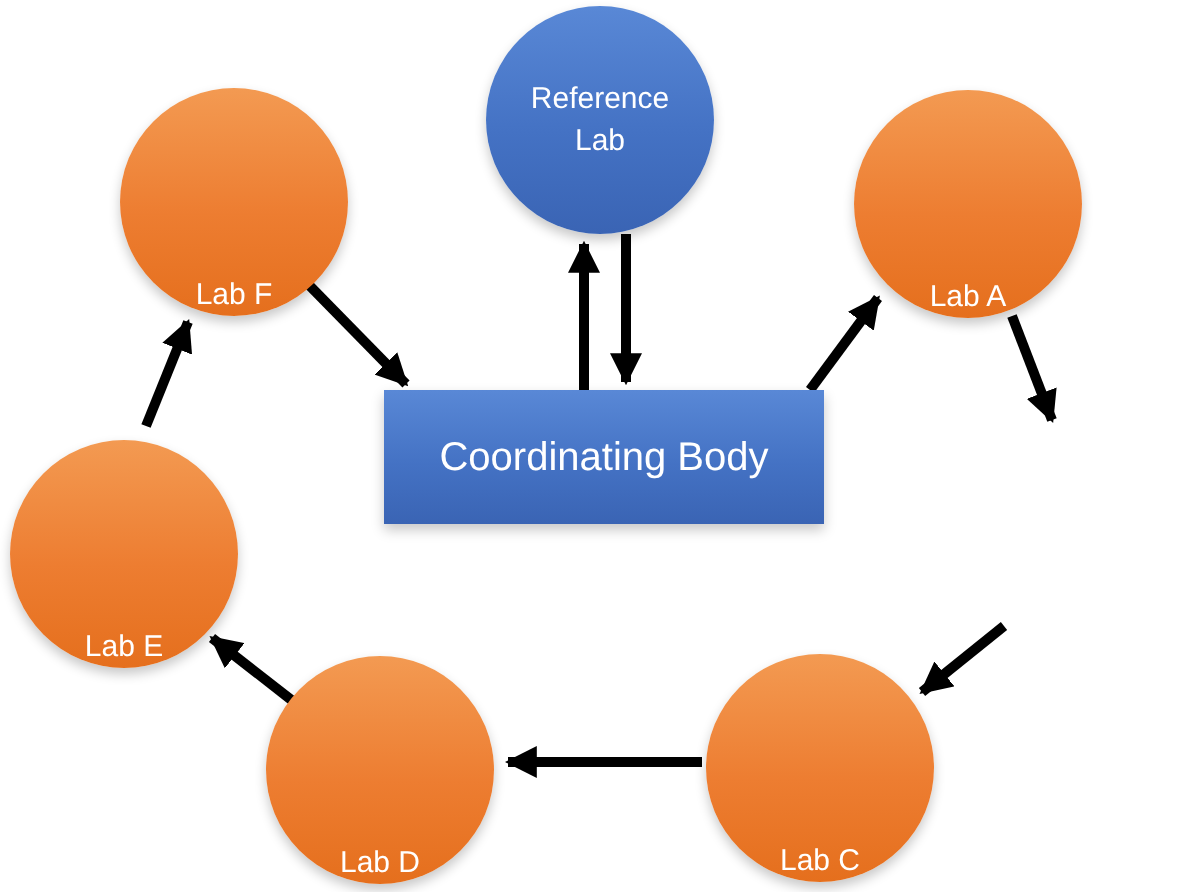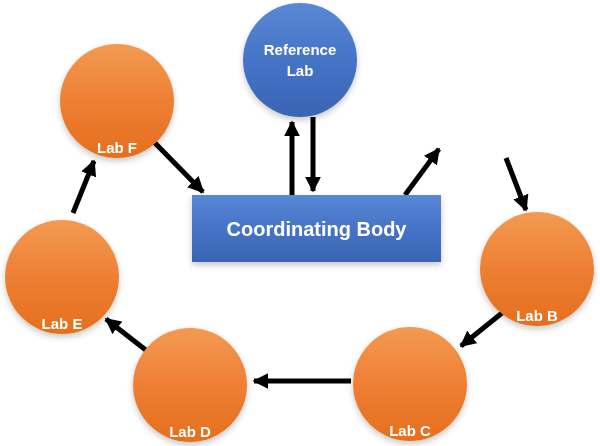--- a/index.html
+++ b/index.html
@@ -27,38 +27,37 @@
     display: flex;
     align-items: center;
     justify-content: center;
     text-align: center;
     color: #ffffff;
     box-sizing: border-box;
   }
   .node .label {
     line-height: 1.4;
     max-width: 92px;
-    font-weight: bold;
   }
   .circle {
     width: 114px;
     height: 114px;
     border-radius: 50%;
     font-size: 15px;
     box-shadow: 0 3px 6px rgba(0,0,0,0.22);
   }
   .orange {
     background: linear-gradient(to bottom, #f39a52 0%, #ed7d31 55%, #e56f1d 100%);
     align-items: flex-end;
   }
   .blue {
     background: linear-gradient(to bottom, #5988d6 0%, #4472c4 55%, #3a64b4 100%);
   }
   .rect {
-    width: 249px;
+    width: 220px;
     height: 67px;
     font-size: 20px;
     box-shadow: 0 3px 6px rgba(0,0,0,0.22);
   }
   .rect .label { max-width: none; }
 
   
   #node-reference-lab   { left: 243px; top: 3px;   }
   #node-lab-f           { left: 60px;  top: 44px;  }
   #node-lab-a           { left: 427px; top: 45px;  }
@@ -96,32 +95,32 @@
   </svg>
 
   <div id="node-reference-lab" class="node circle blue">
     <span class="label">Reference Lab</span>
   </div>
 
   <div id="node-lab-f" class="node circle orange">
     <span class="label">Lab F</span>
   </div>
 
+  <div id="node-lab-a" class="node circle orange">
+    <span class="label">Lab A</span>
+  </div>
 
   <div id="node-coordinating-body" class="node rect blue">
     <span class="label">Coordinating Body</span>
   </div>
 
   <div id="node-lab-e" class="node circle orange">
     <span class="label">Lab E</span>
   </div>
 
-  <div id="node-lab-b" class="node circle orange">
-    <span class="label">Lab B</span>
-  </div>
 
   <div id="node-lab-c" class="node circle orange">
     <span class="label">Lab C</span>
   </div>
 
   <div id="node-lab-d" class="node circle orange">
     <span class="label">Lab D</span>
   </div>
 
 </div>

